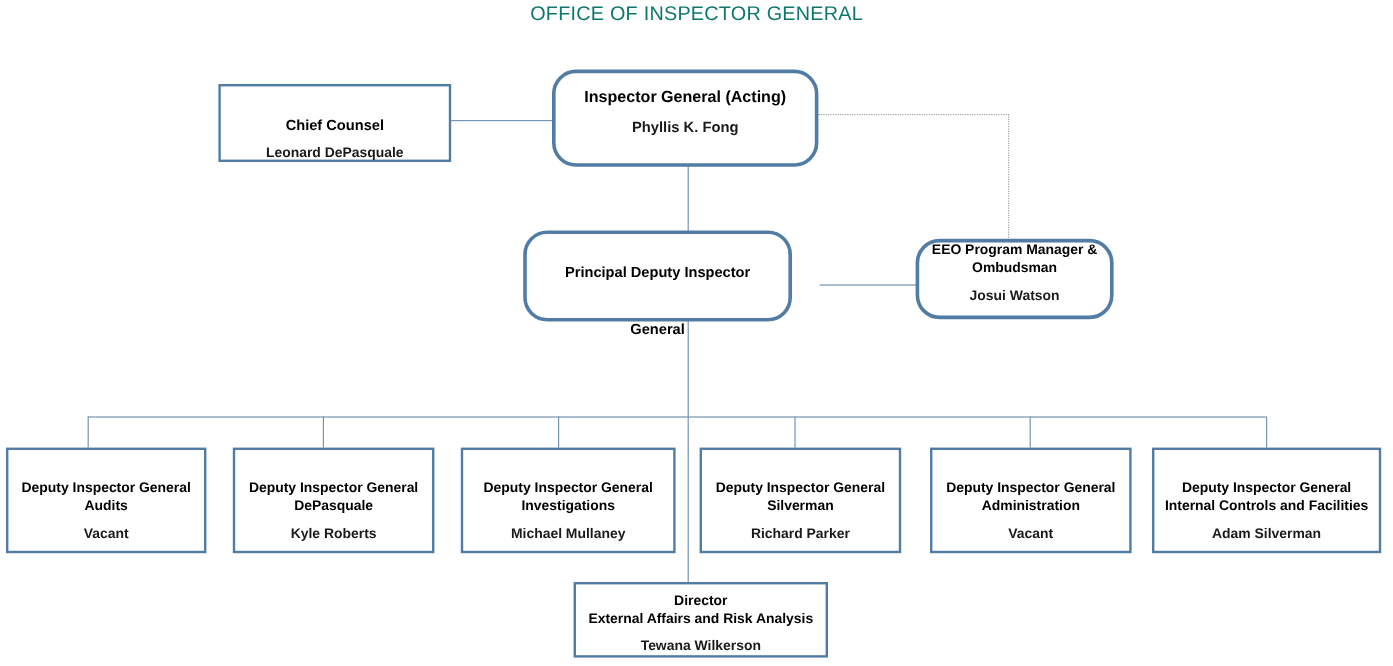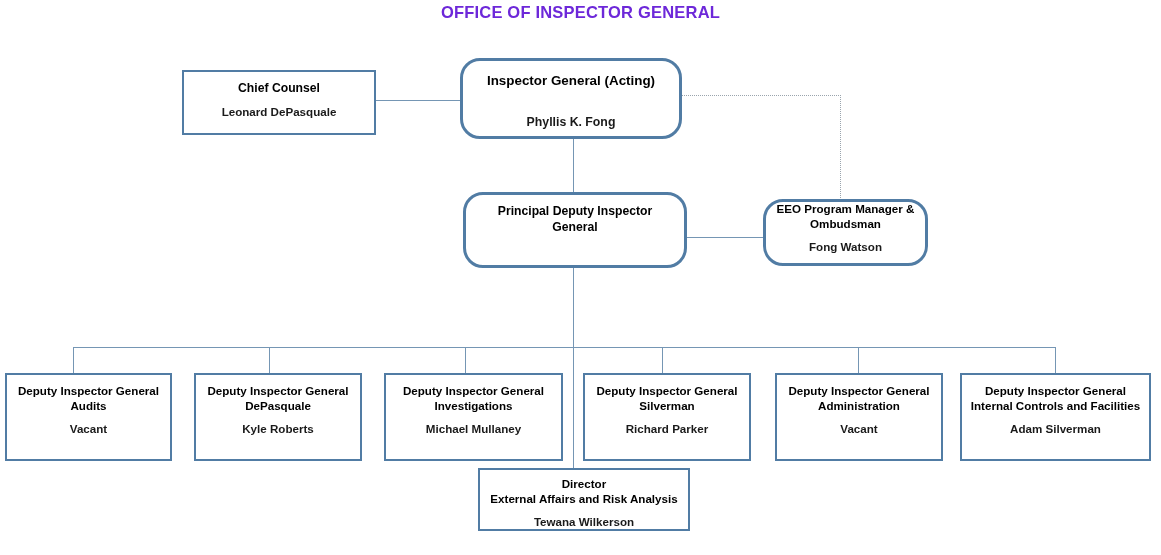--- a/index.html
+++ b/index.html
@@ -20,34 +20,34 @@
     overflow: hidden;
   }
   
   .chart-title {
     position: absolute;
     left: 0;
     top: 3px;
     width: 1161px;
     text-align: center;
     font-size: 16.5px;
-    font-weight: bold;
+    font-weight: normal;
     letter-spacing: 0.2px;
-    color: #6d28d9;
+    color: #0f766e;
   }
   
   .node {
     position: absolute;
     box-sizing: border-box;
     background: #ffffff;
     border: 2px solid #517CA4;
     display: flex;
     flex-direction: column;
     align-items: center;
-    padding-top: 9px;
+    padding-top: 25px;
     z-index: 5;
   }
   .node.thick {
     border-width: 3px;
     border-radius: 20px;
   }
   .node .title-line {
     font-size: 12.2px;
     font-weight: bold;
     line-height: 1.28;
@@ -65,21 +65,21 @@
     text-align: center;
     color: #1a1a1a;
     margin-top: 8px;
     width: 94%;
   }
   .node.head .title-line {
     font-size: 13.4px;
   }
   .node.head .person {
     font-size: 12.3px;
-    margin-top: 26px;
+    margin-top: 10px;
   }
   
   .conn {
     position: absolute;
     background: #7596B4;
     z-index: 1;
   }
   .conn.h { height: 1px; }
   .conn.v { width: 1px; }
   .conn.dotted-h {
@@ -123,29 +123,29 @@
   <div class="node" style="left:182px; top:70px; width:194px; height:65px;">
     <div class="title-line">Chief Counsel</div>
     <div class="person">Leonard DePasquale</div>
   </div>
 
   <div class="node thick head" style="left:460px; top:58px; width:222px; height:81px; padding-top:11px;">
     <div class="title-line">Inspector General (Acting)</div>
     <div class="person">Phyllis K. Fong</div>
   </div>
 
-  <div class="node thick" style="left:463px; top:192px; width:224px; height:76px;">
+  <div class="node thick" style="left:436px; top:192px; width:224px; height:76px;gap:31px;">
     <div class="title-line">Principal Deputy Inspector</div>
     <div class="title-line">General</div>
   </div>
 
   <div class="node thick" style="left:763px; top:199px; width:165px; height:67px; padding-top:0;">
     <div class="title-line small">EEO Program Manager &amp;</div>
     <div class="title-line small">Ombudsman</div>
-    <div class="person">Fong Watson</div>
+    <div class="person">Josui Watson</div>
   </div>
 
   <div class="node" style="left:5px; top:373px; width:167px; height:88px;">
     <div class="title-line small">Deputy Inspector General</div>
     <div class="title-line small">Audits</div>
     <div class="person">Vacant</div>
   </div>
 
   <div class="node" style="left:194px; top:373px; width:168px; height:88px;">
     <div class="title-line small">Deputy Inspector General</div>
@@ -170,19 +170,19 @@
     <div class="title-line small">Administration</div>
     <div class="person">Vacant</div>
   </div>
 
   <div class="node" style="left:960px; top:373px; width:191px; height:88px;">
     <div class="title-line small">Deputy Inspector General</div>
     <div class="title-line small">Internal Controls and Facilities</div>
     <div class="person">Adam Silverman</div>
   </div>
 
-  <div class="node" style="left:478px; top:468px; width:212px; height:63px; padding-top:7px;">
+  <div class="node" style="left:478px; top:485px; width:212px; height:63px; padding-top:7px;">
     <div class="title-line small">Director</div>
     <div class="title-line small">External Affairs and Risk Analysis</div>
     <div class="person">Tewana Wilkerson</div>
   </div>
 
 </div>
 
 </body></html>

